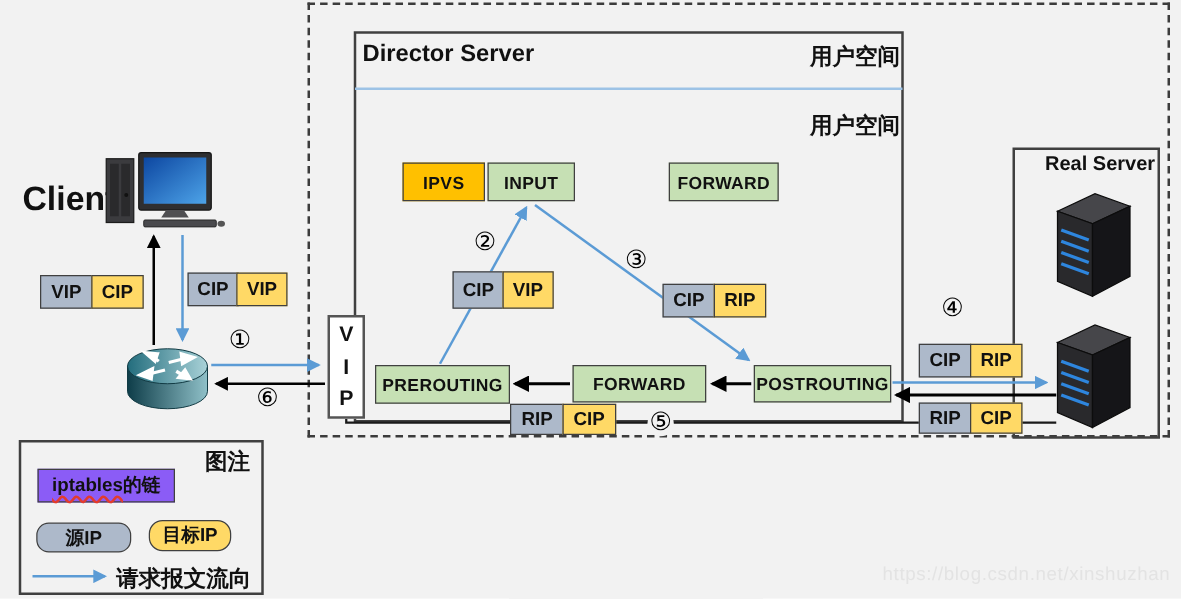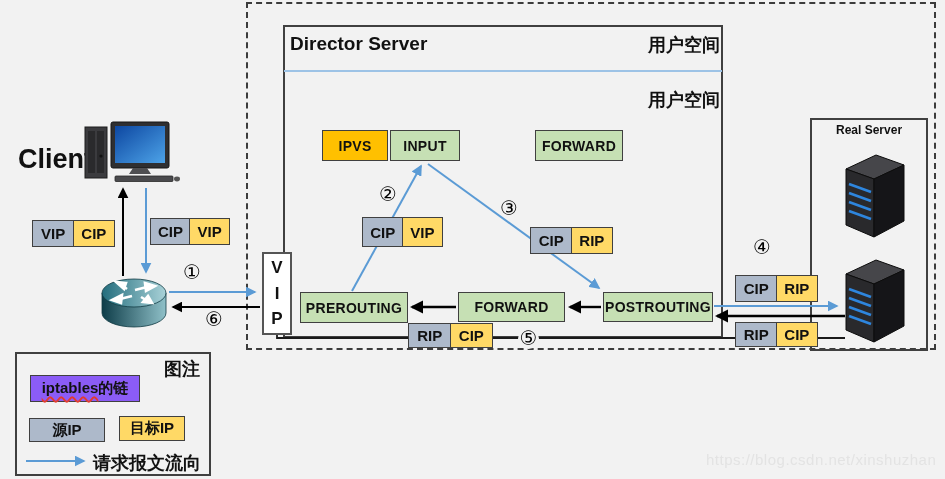--- a/index.html
+++ b/index.html
@@ -33,29 +33,29 @@
   
   .vipbox{
     background:#ffffff;border:2px solid #555;z-index:3;
     display:flex;flex-direction:column;align-items:center;justify-content:center;
     font-size:17px;font-weight:bold;line-height:1.5;
   }
   
   .stepnum{font-size:20px;line-height:21px;z-index:5;color:#000;}
   .stepnum.masked{background:#f2f2f2;border-radius:50%;width:21px;height:21px;text-align:center;}
   .client-label{font-size:27px;font-weight:bold;z-index:3;}
-  .rs-title{font-size:12px;font-weight:bold;z-index:3;}
+  .rs-title{font-size:16px;font-weight:bold;z-index:3;}
   
   .legend-title{font-size:18px;font-weight:bold;}
   .legend-swatch{
     border:1.6px solid #404040;display:flex;align-items:center;justify-content:center;
     font-size:15px;font-weight:bold;position:absolute;box-sizing:border-box;
   }
   .legend-swatch.green{background:#8b5cf6;}
-  .legend-swatch.gray{background:#adb9ca;}
+  .legend-swatch.gray{background:#adb9ca;border-radius:10px;}
   .legend-swatch.yellow{background:#ffd966;}
   .squiggle{text-decoration:underline wavy #e23b2e 1.5px;text-underline-offset:3px;}
   .flow-label{font-size:18px;font-weight:bold;position:absolute;}
   .watermark{font-size:15px;color:#e3e3e3;z-index:2;letter-spacing:.5px;}
   svg.overlay{position:absolute;left:0;top:0;z-index:2;}
   .icon{z-index:3;}
 </style>
 </head>
 <body>
 
@@ -255,21 +255,21 @@
   </svg>
 
   <div class="abs solid-box" style="left:15px;top:352px;width:196px;height:124px;z-index:3;text-decoration:underline;">
     <div class="legend-title" style="position:absolute;right:9px;top:3px;">图注</div>
     <div class="legend-swatch green" style="left:13px;top:21px;width:110px;height:27px;">
       <span><span class="squiggle">iptables</span><span>的链</span></span>
     </div>
     <div class="legend-swatch gray" style="left:12px;top:64px;width:76px;height:24px;">
       <span>源IP</span>
     </div>
-    <div class="legend-swatch yellow" style="left:102px;top:62px;width:66px;height:25px;">
+    <div class="legend-swatch yellow" style="left:102px;top:62px;width:66px;height:25px;border-radius:11px;">
       <span>目标IP</span>
     </div>
     <div class="flow-label" style="left:76px;top:97px;">请求报文流向</div>
   </div>
 
   <div class="abs watermark" style="left:706px;top:451px;">https://blog.csdn.net/xinshuzhan</div>
 
 </div>
 
 </body></html>

